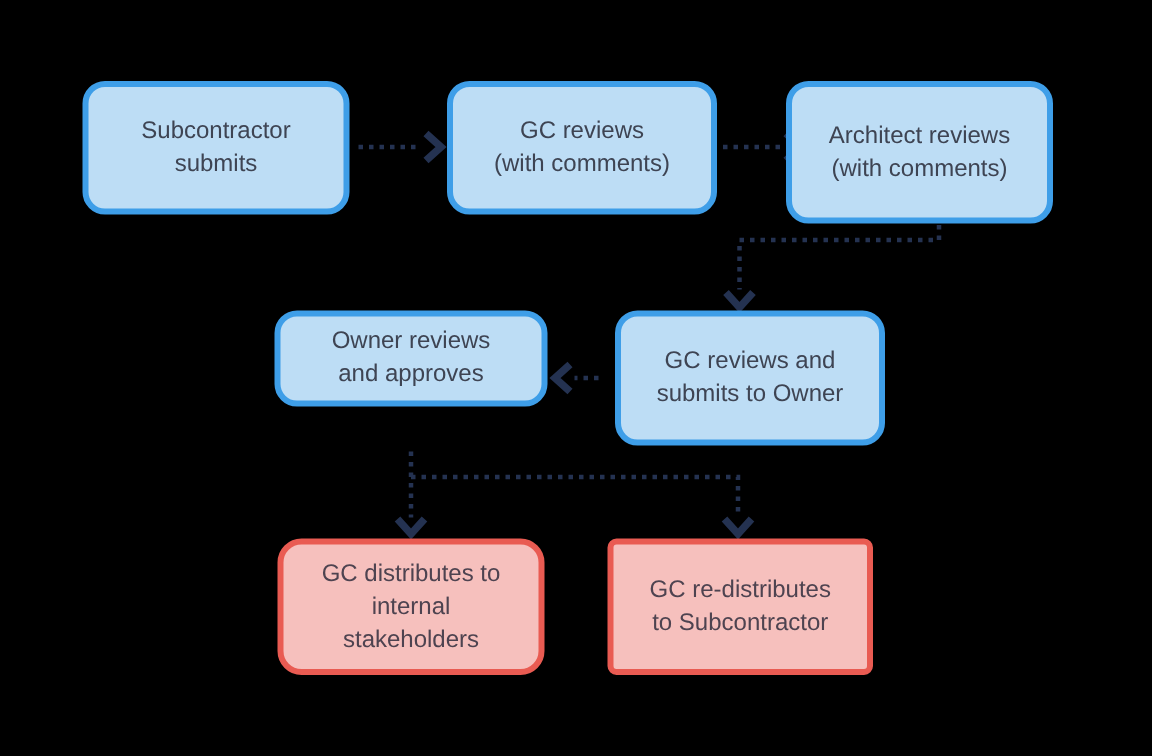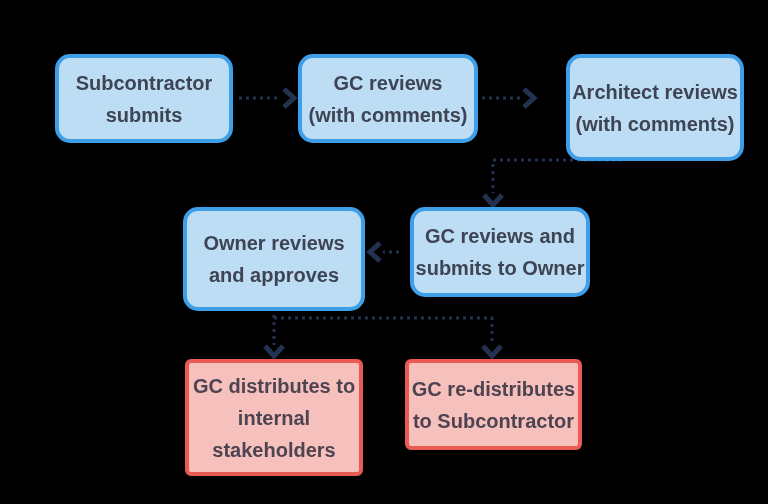--- a/index.html
+++ b/index.html
@@ -20,46 +20,46 @@
     left: 0;
     top: 0;
   }
   .node {
     position: absolute;
     box-sizing: border-box;
     display: flex;
     align-items: center;
     justify-content: center;
     text-align: center;
-    font-size: 20px;
-    font-weight: 700;
-    line-height: 32px;
+    font-size: 16px;
+    font-weight: 400;
+    line-height: 22px;
   }
   .node span {
     white-space: pre-line;
   }
   .node.blue {
     background: #BDDDF5;
     border: 4px solid #3E9EE8;
     border-radius: 15px;
     color: #3E4453;
   }
   .node.red {
     background: #F6C0BD;
     border: 4px solid #E95B52;
     border-radius: 6px;
     color: #4E4350;
   }
   
   #n0 { left: 55px;  top: 54px;  width: 178px; height: 89px; }
   #n1 { left: 298px; top: 54px;  width: 180px; height: 89px; align-items: center; }
-  #n2 { left: 566px; top: 54px;  width: 178px; height: 107px; justify-content: center; }
-  #n3 { left: 183px; top: 207px; width: 182px; height: 104px; justify-content: center; }
+  #n2 { left: 524px; top: 54px;  width: 178px; height: 95px; justify-content: center; }
+  #n3 { left: 183px; top: 207px; width: 182px; height: 64px; justify-content: center; }
   #n4 { left: 410px; top: 207px; width: 180px; height: 90px; }
-  #n5 { left: 185px; top: 359px; width: 178px; height: 117px; }
+  #n5 { left: 185px; top: 359px; width: 178px; height: 91px; border-radius: 16px; }
   #n6 { left: 405px; top: 359px; width: 177px; height: 91px; align-items: center; }
 </style>
 </head>
 <body>
 
 <div class="canvas">
 
   <svg class="edges-layer" width="768" height="504" viewBox="0 0 768 504">
     <g stroke="#243251" fill="none">
 

